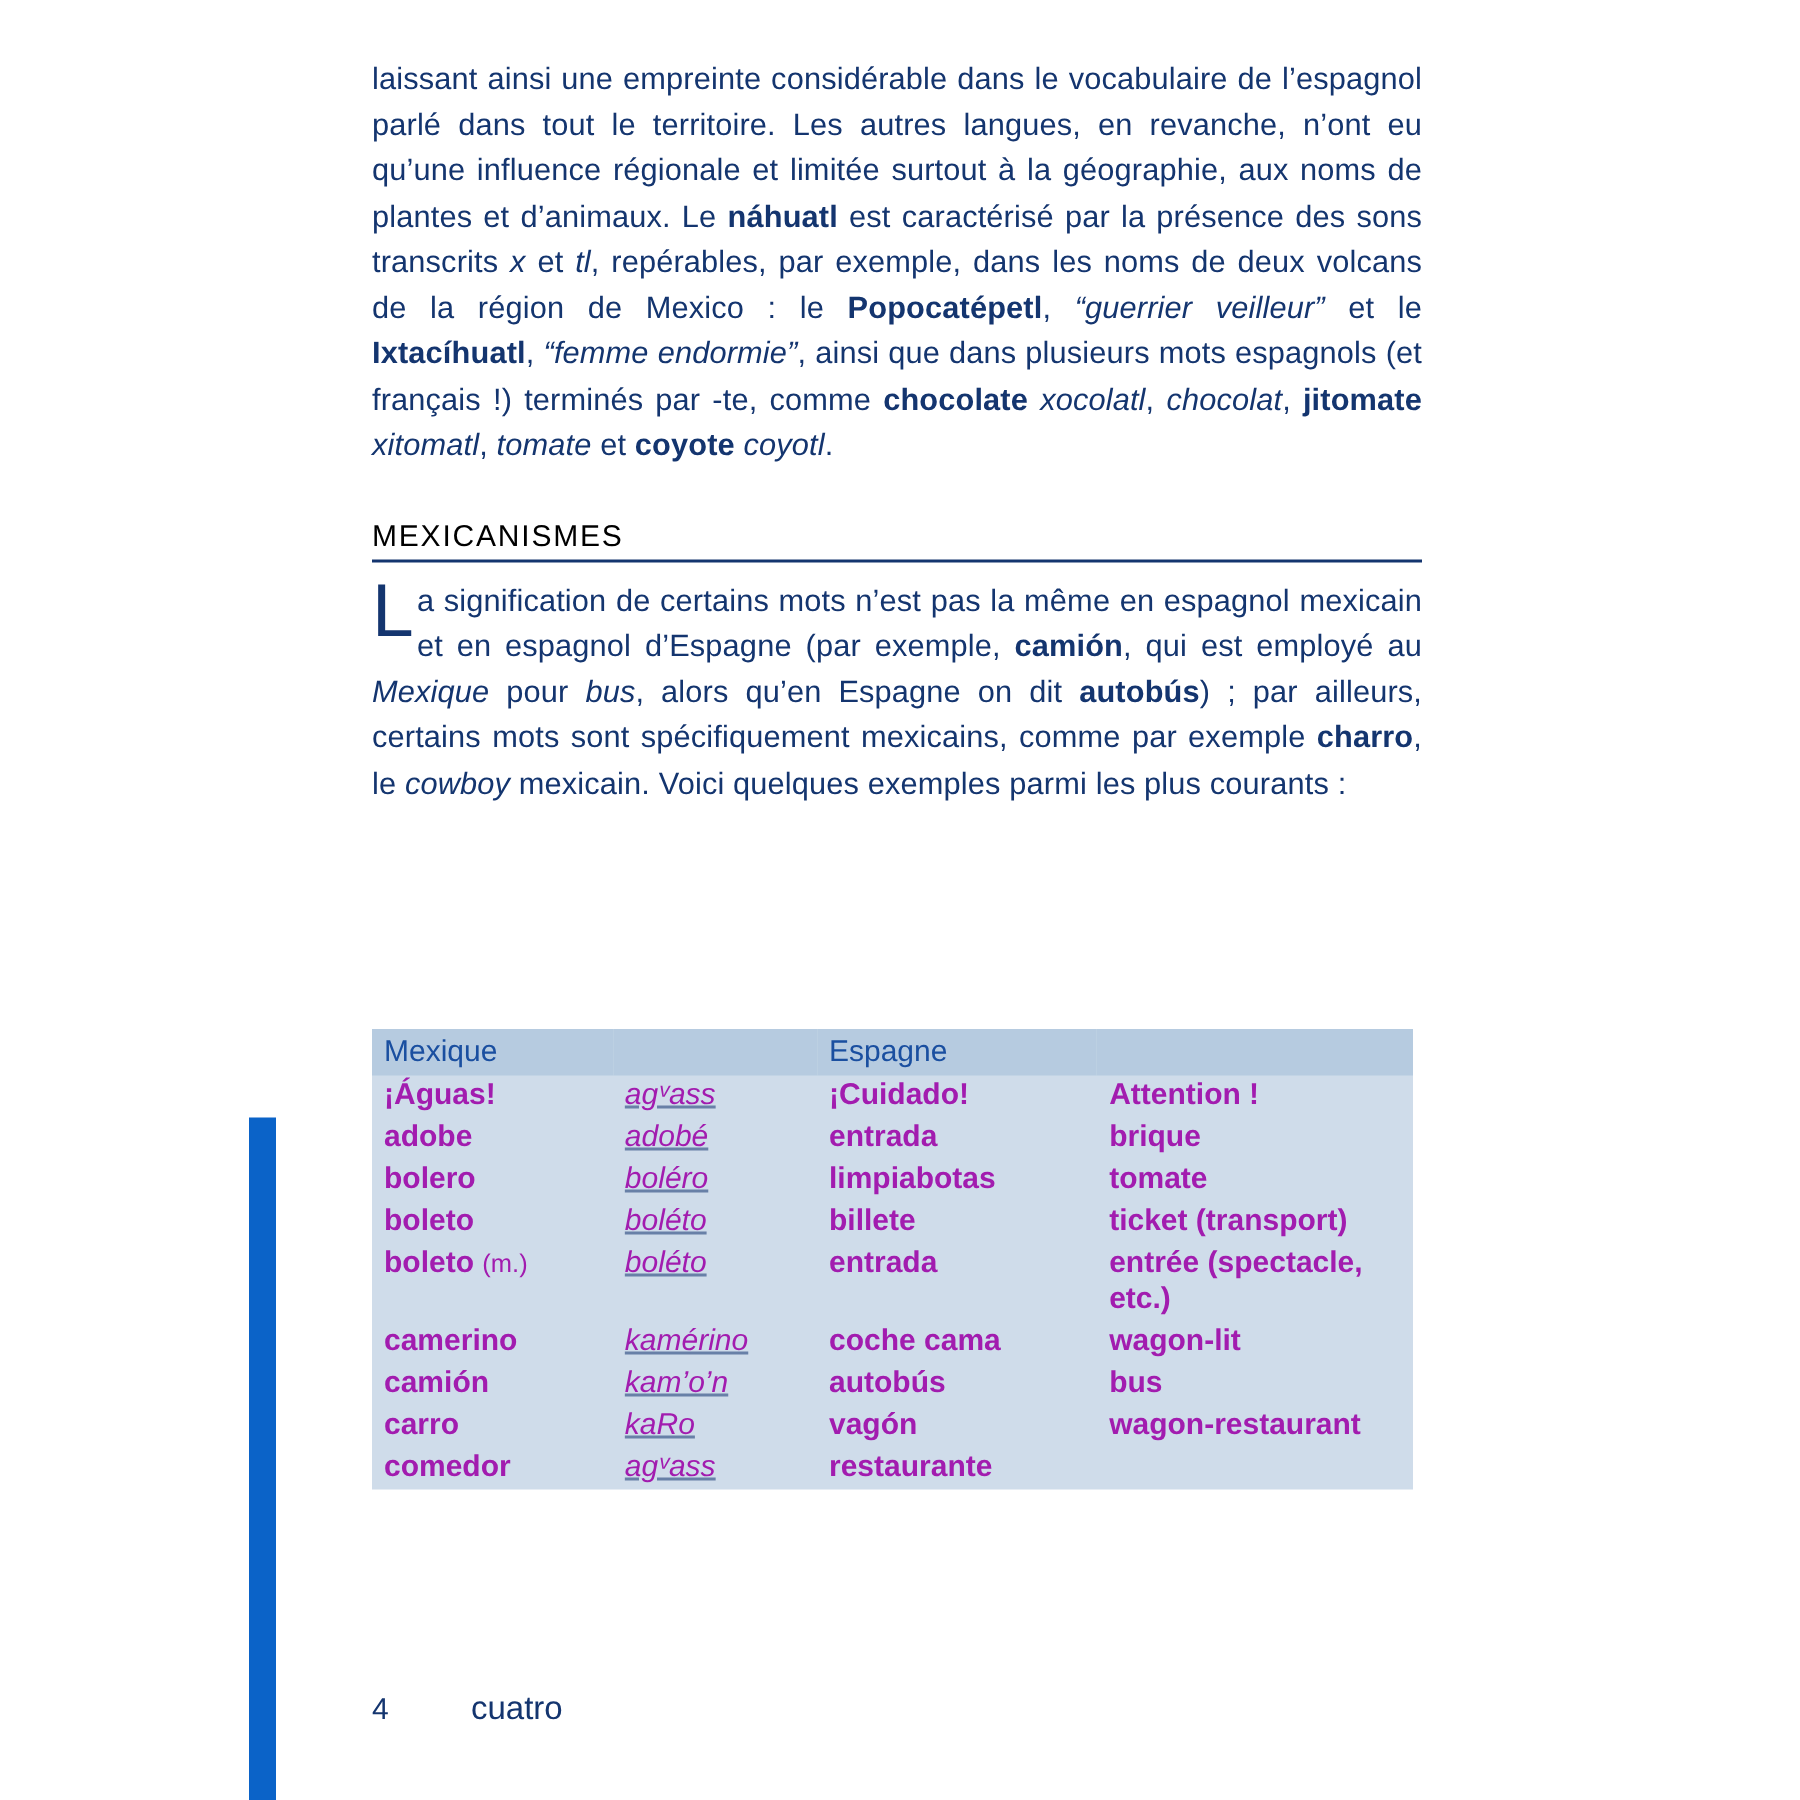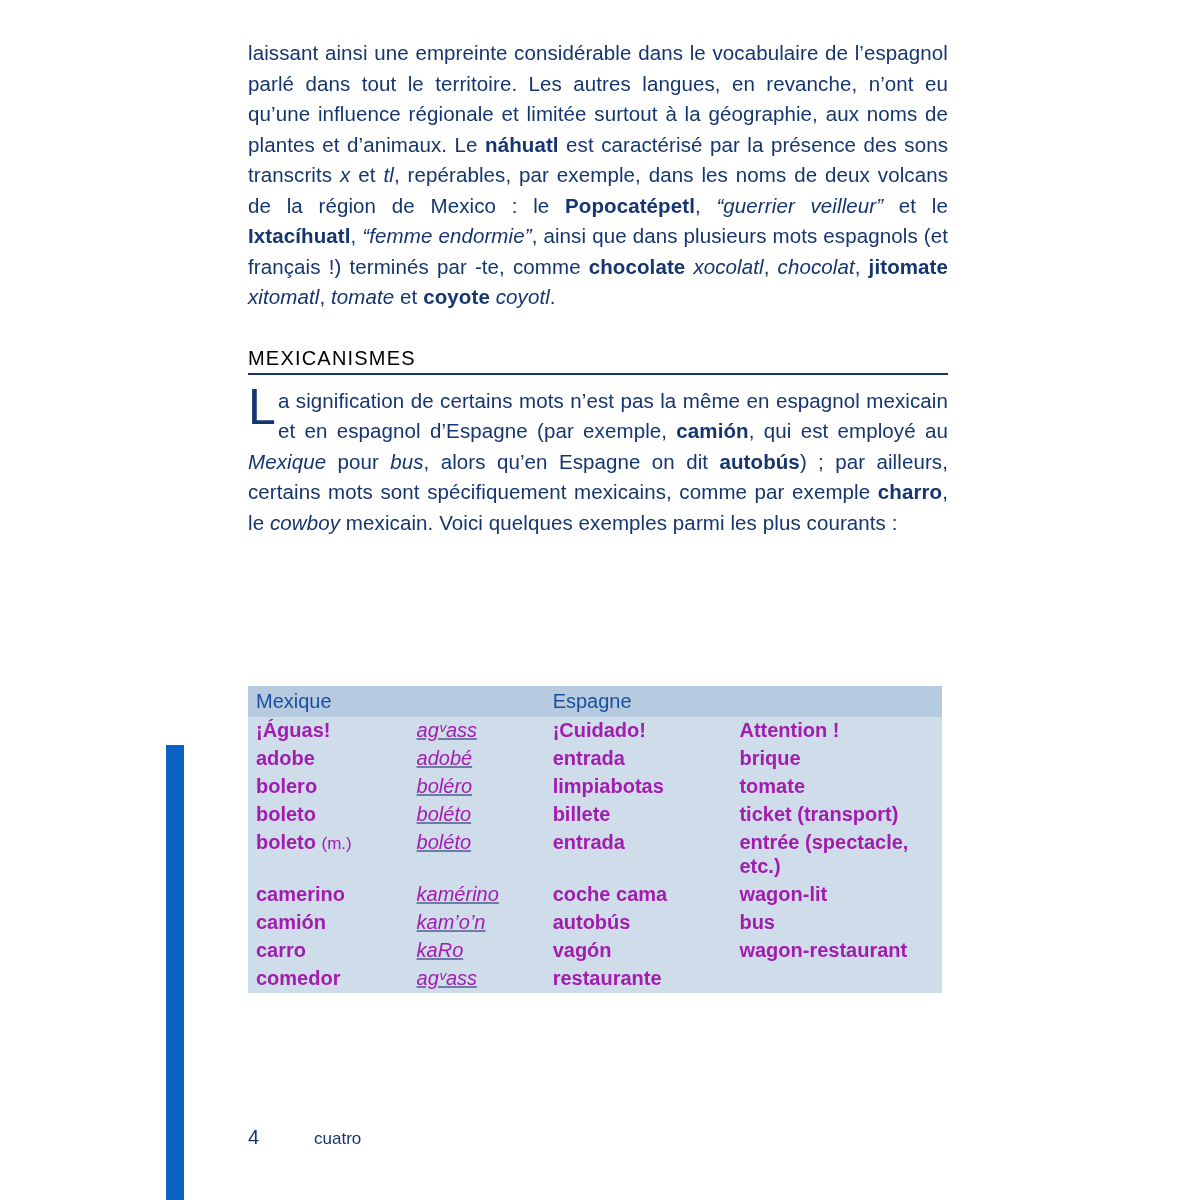--- a/index.html
+++ b/index.html
@@ -107,21 +107,21 @@
   .small-note { font-weight: normal; font-size: 17px; }
 
   .footer {
     position: absolute;
     left: 248px;
     top: 1126px;
     font-size: 20px;
     color: #14356f;
   }
   .footer .num { display: inline-block; width: 66px; }
-  .footer .word { font-size: 17px; }
+  .footer .word { font-size: 22px; }
 </style>
 </head>
 <body>
 
 <div class="page">
 
   <div class="spine"></div>
 
   <div class="content">
     <div class="bodytext">laissant ainsi une empreinte considérable dans le vocabulaire de l’espagnol parlé dans tout le territoire. Les autres langues, en revanche, n’ont eu qu’une influence régionale et limitée surtout à la géographie, aux noms de plantes et d’animaux. Le <b>náhuatl</b> est caractérisé par la présence des sons transcrits <i>x</i> et <i>tl</i>, repérables, par exemple, dans les noms de deux volcans de la région de Mexico : le <b>Popocatépetl</b>, <i>“guerrier veilleur”</i> et le <b>Ixtacíhuatl</b>, <i>“femme endormie”</i>, ainsi que dans plusieurs mots espagnols (et français !) terminés par -te, comme <b>chocolate</b> <i>xocolatl</i>, <i>chocolat</i>, <b>jitomate</b> <i>xitomatl</i>, <i>tomate</i> et <b>coyote</b> <i>coyotl</i>.</div>

